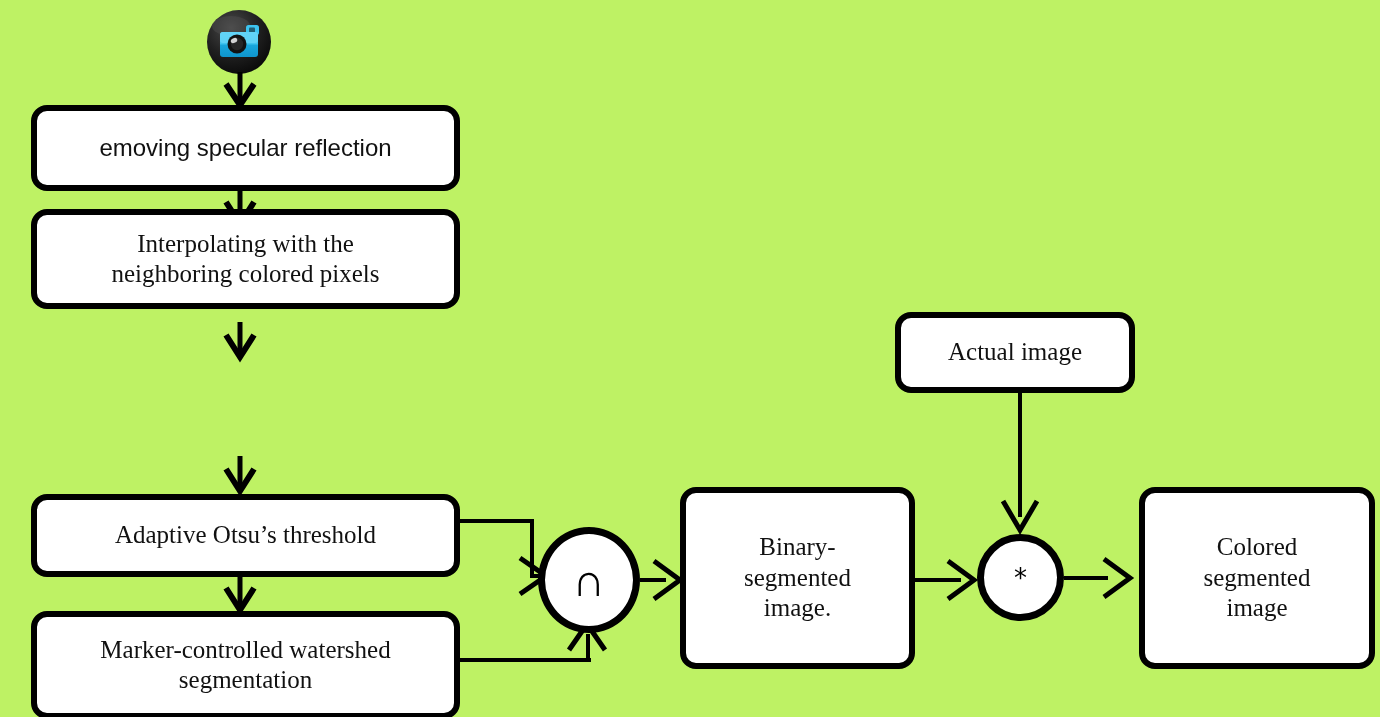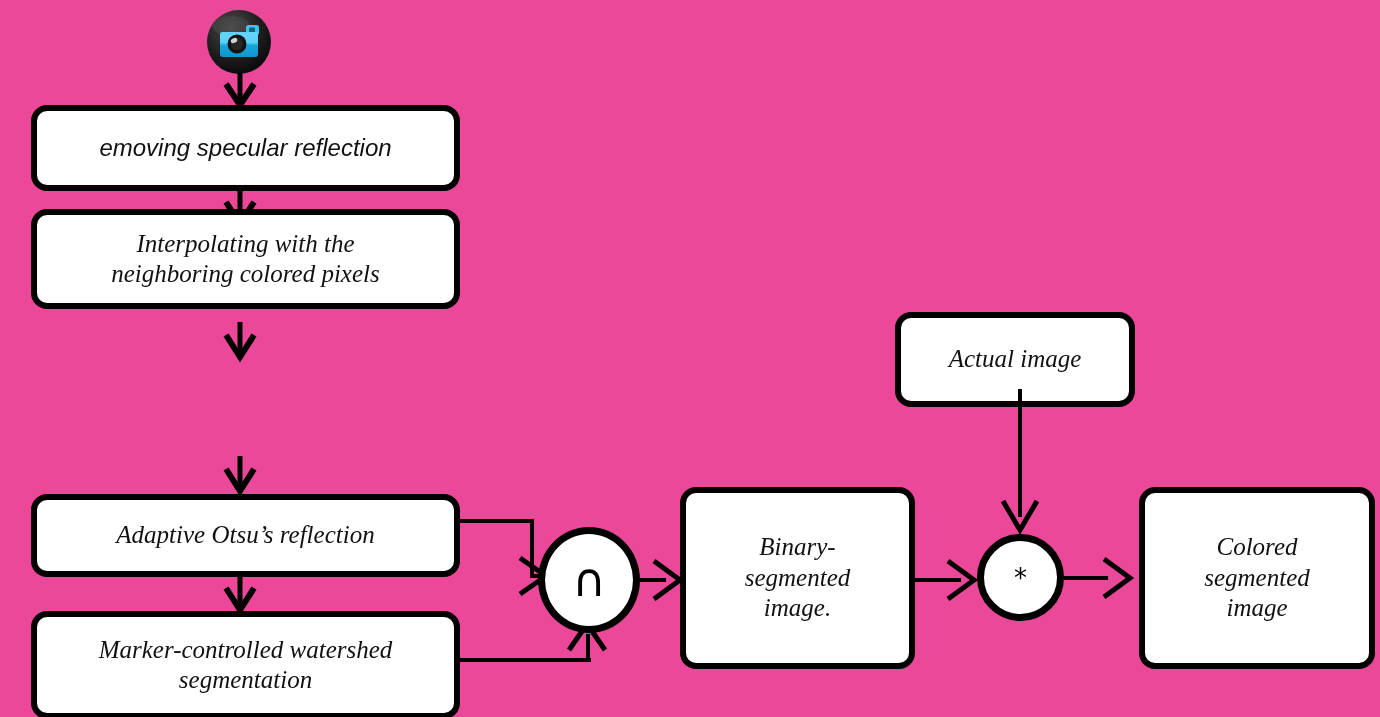--- a/index.html
+++ b/index.html
@@ -4,24 +4,23 @@
 <style>
   html, body {
     margin: 0;
     padding: 0;
     background: #ffffff;
   }
   #canvas {
     position: relative;
     width: 1380px;
     height: 717px;
-    background: #ec4899;
+    background: #bef264;
     overflow: hidden;
     font-family: "Liberation Serif", serif;
-    font-style: italic;
   }
 
   
   .node {
     position: absolute;
     box-sizing: border-box;
     background: #ffffff;
     border: 6px solid #000000;
     border-radius: 16px;
     display: flex;
@@ -139,21 +138,21 @@
     <path d="M4 13 L18 35 L32 13" stroke="#000" stroke-width="6" fill="none"></path>
   </svg>
 
 
   <svg class="arrow" style="left:222px; top:456px;" width="40" height="38">
     <path d="M18 0 L18 32" stroke="#000" stroke-width="5" fill="none"></path>
     <path d="M4 13 L18 35 L32 13" stroke="#000" stroke-width="6" fill="none"></path>
   </svg>
 
   <div class="node serif" style="left:31px; top:494px; width:429px; height:83px; font-size:25px;">
-    <span class="txt">Adaptive Otsu’s reflection</span>
+    <span class="txt">Adaptive Otsu’s threshold</span>
   </div>
 
   <svg class="arrow" style="left:222px; top:575px;" width="40" height="38">
     <path d="M18 0 L18 32" stroke="#000" stroke-width="5" fill="none"></path>
     <path d="M4 13 L18 35 L32 13" stroke="#000" stroke-width="6" fill="none"></path>
   </svg>
 
   <div class="node serif" style="left:31px; top:611px; width:429px; height:108px; font-size:25px;">
     <span class="txt" style="white-space:pre-line;">Marker-controlled watershed
 segmentation</span>
@@ -185,21 +184,21 @@
     <span class="txt" style="white-space:pre-line;">Binary-
 segmented
 image.</span>
   </div>
 
   <div class="line thin hline" style="left:915px; top:578px; width:46px;"></div>
   <svg class="arrow" style="left:942px; top:558px;" width="44" height="44">
     <path d="M6 3 L32 22 L6 41" stroke="#000" stroke-width="5" fill="none"></path>
   </svg>
 
-  <div class="node serif" style="left:895px; top:312px; width:240px; height:95px; font-size:25px;">
+  <div class="node serif" style="left:895px; top:312px; width:240px; height:81px; font-size:25px;">
     <span class="txt">Actual image</span>
   </div>
 
   <div class="line thin vline" style="left:1018px; top:389px; width:4px; height:128px;"></div>
   <svg class="arrow" style="left:1000px; top:496px;" width="42" height="42">
     <path d="M3 5 L20 34 L37 5" stroke="#000" stroke-width="5" fill="none"></path>
   </svg>
 
   <div class="op op-mult" style="left:977px; top:534px; width:87px; height:87px;">
     <span class="glyph">*</span>

